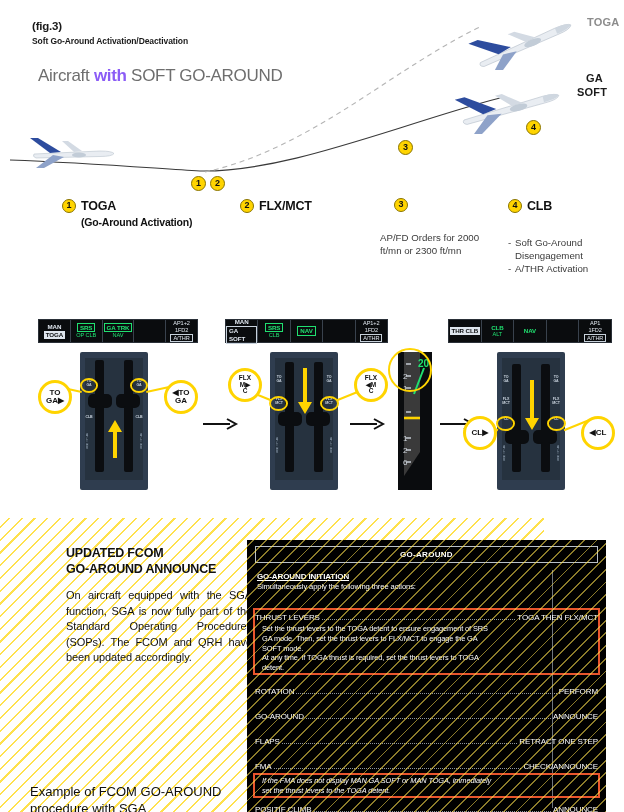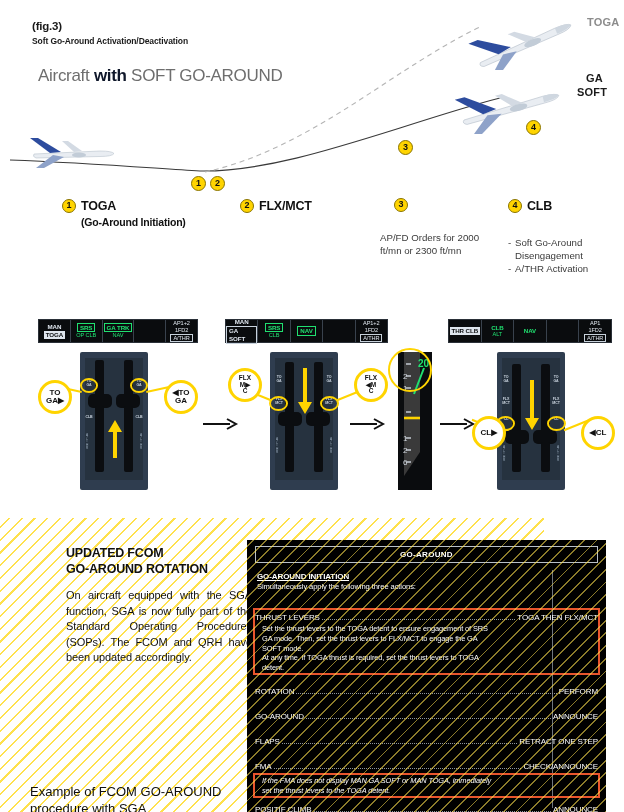--- a/index.html
+++ b/index.html
@@ -11,21 +11,21 @@
     overflow: hidden;
   }
 
   
   #figure-area { position: relative; width: 624px; height: 512px; background:#fff; }
 
   .fig-label { position:absolute; left:32px; top:20px; font-size:11.5px; font-weight:bold; color:#1a1a1a; letter-spacing:-0.2px;}
   .fig-sub   { position:absolute; left:32px; top:36px; font-size:8.5px; font-weight:bold; color:#1a1a1a; letter-spacing:-0.1px;}
 
   .fig-title { position:absolute; left:38px; top:66px; font-size:17px; color:#6e6e6e; letter-spacing:-0.3px; white-space:nowrap;}
-  .fig-title b { color:#0f172a; font-weight:bold; }
+  .fig-title b { color:#8b5cf6; font-weight:bold; }
 
   
   #flightpath { position:absolute; left:0; top:0; width:624px; height:200px; }
 
   .path-badge {
     position:absolute; width:15px; height:15px; border-radius:50%;
     background:#FFD400; border:1px solid #8a7400;
     font-size:9px; font-weight:bold; color:#111;
     display:flex; align-items:center; justify-content:center;
     line-height:1;
@@ -197,21 +197,21 @@
   <div class="path-badge" style="left:191px; top:176px;">1</div>
   <div class="path-badge" style="left:210px; top:176px;">2</div>
   <div class="path-badge" style="left:398px; top:140px;">3</div>
   <div class="path-badge" style="left:526px; top:120px;">4</div>
 
   <div class="callout" style="left:62px; top:198px; width:150px;">
     <div class="hdr">
       <span class="num">1</span>
       <span class="ttl">TOGA</span>
     </div>
-    <div class="sub">(Go-Around Initiation)</div>
+    <div class="sub">(Go-Around Activation)</div>
   </div>
 
   <div class="callout" style="left:240px; top:198px; width:110px;">
     <div class="hdr">
       <span class="num">2</span>
       <span class="ttl">FLX/MCT</span>
     </div>
   </div>
 
   <div class="callout" style="left:380px; top:198px; width:105px;">
@@ -407,31 +407,31 @@
     <div class="vert-txt" style="left:99px; top:96px; width:8px;">A<br>/<br>T<br>H<br>R</div>
 
     <svg style="position:absolute; left:68px; top:30px;" width="18" height="52" viewBox="0 0 18 52">
       <path d="M7,0 L11,0 L11,38 L16,38 L9,50 L2,38 L7,38 Z" fill="#FFD400"></path>
     </svg>
 
     <div class="y-circle" style="left:41px; top:66px; width:19px; height:15px;"></div>
     <div class="y-circle" style="left:92px; top:66px; width:19px; height:15px;"></div>
     <div class="y-line" style="left:16px; top:74px; width:28px; height:1.8px; transform:rotate(22deg);"></div>
     <div class="y-line" style="left:108px; top:74px; width:28px; height:1.8px; transform:rotate(-22deg);"></div>
-    <div class="y-bub" style="left:17px; top:66px; width:34px; height:34px;">CL▶</div>
+    <div class="y-bub" style="left:8px; top:66px; width:34px; height:34px;">CL▶</div>
     <div class="y-bub" style="left:126px; top:66px; width:34px; height:34px;">◀CL</div>
   </div>
 
 </div>
 
 <div id="bottom">
 
   <div class="left-head">
     <span>UPDATED FCOM</span><br>
-    <span>GO-AROUND ROTATION</span>
+    <span>GO-AROUND ANNOUNCE</span>
   </div>
 
   <div class="left-body">On aircraft equipped with the SGA function, SGA is now fully part of the Standard Operating Procedures (SOPs). The FCOM and QRH have been updated accordingly.</div>
 
   <div class="left-cap">Example of FCOM GO-AROUND procedure with SGA</div>
 
   <div id="fcom">
 
     <div class="fcom-title">GO-AROUND</div>
 

